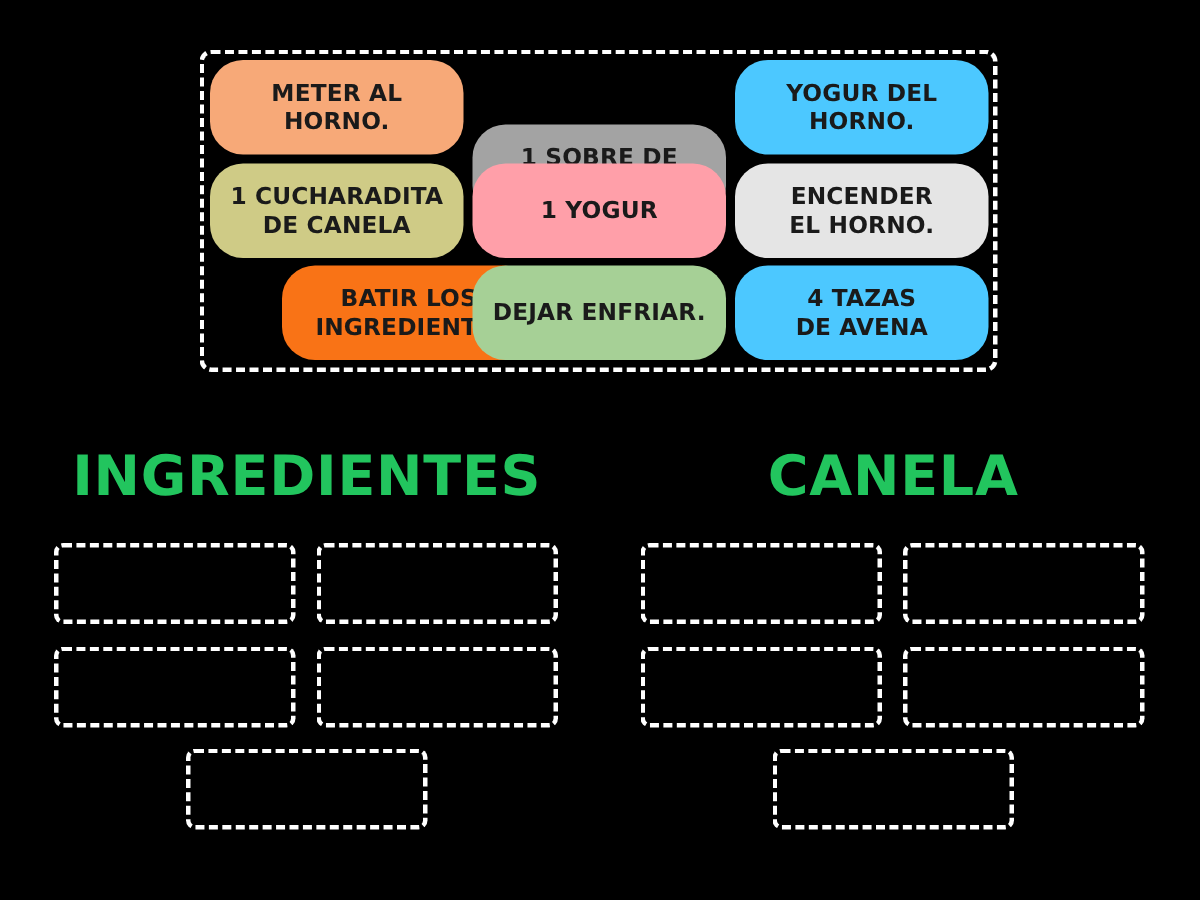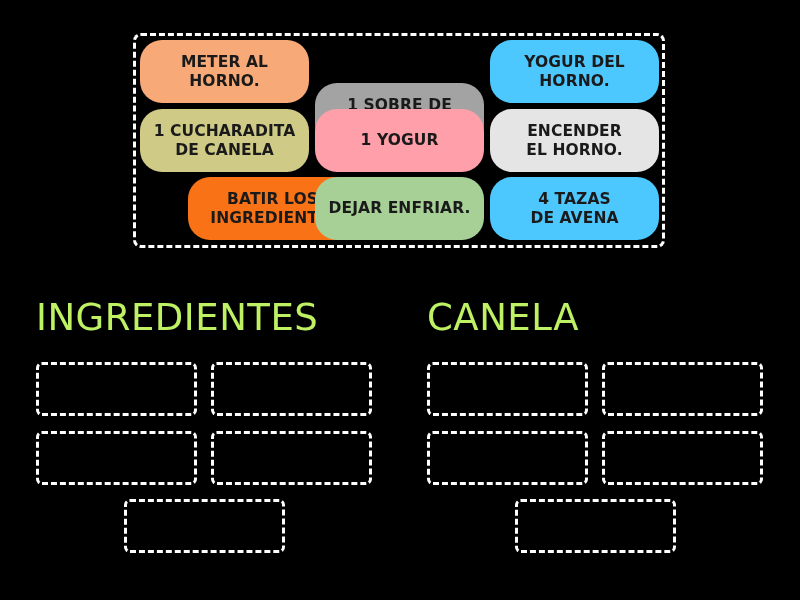--- a/index.html
+++ b/index.html
@@ -41,25 +41,25 @@
       line-height: 19px;
       letter-spacing: 0.1px;
       cursor: grab;
       box-sizing: border-box;
       padding: 0 3px;
       white-space: pre-line;
       border-radius: 22px;
     }
     .heading {
       position: absolute;
-      color: #bef264;
+      color: #22c55e;
       font-size: 37px;
-      font-weight: normal;
+      font-weight: bold;
       line-height: 40px;
-      text-align: left;
+      text-align: center;
       letter-spacing: 0.5px;
     }
     .dropzone {
       position: absolute;
       width: 161px;
       height: 54px;
       border: 3px dashed #ffffff;
       border-radius: 6px;
       box-sizing: border-box;
     }

